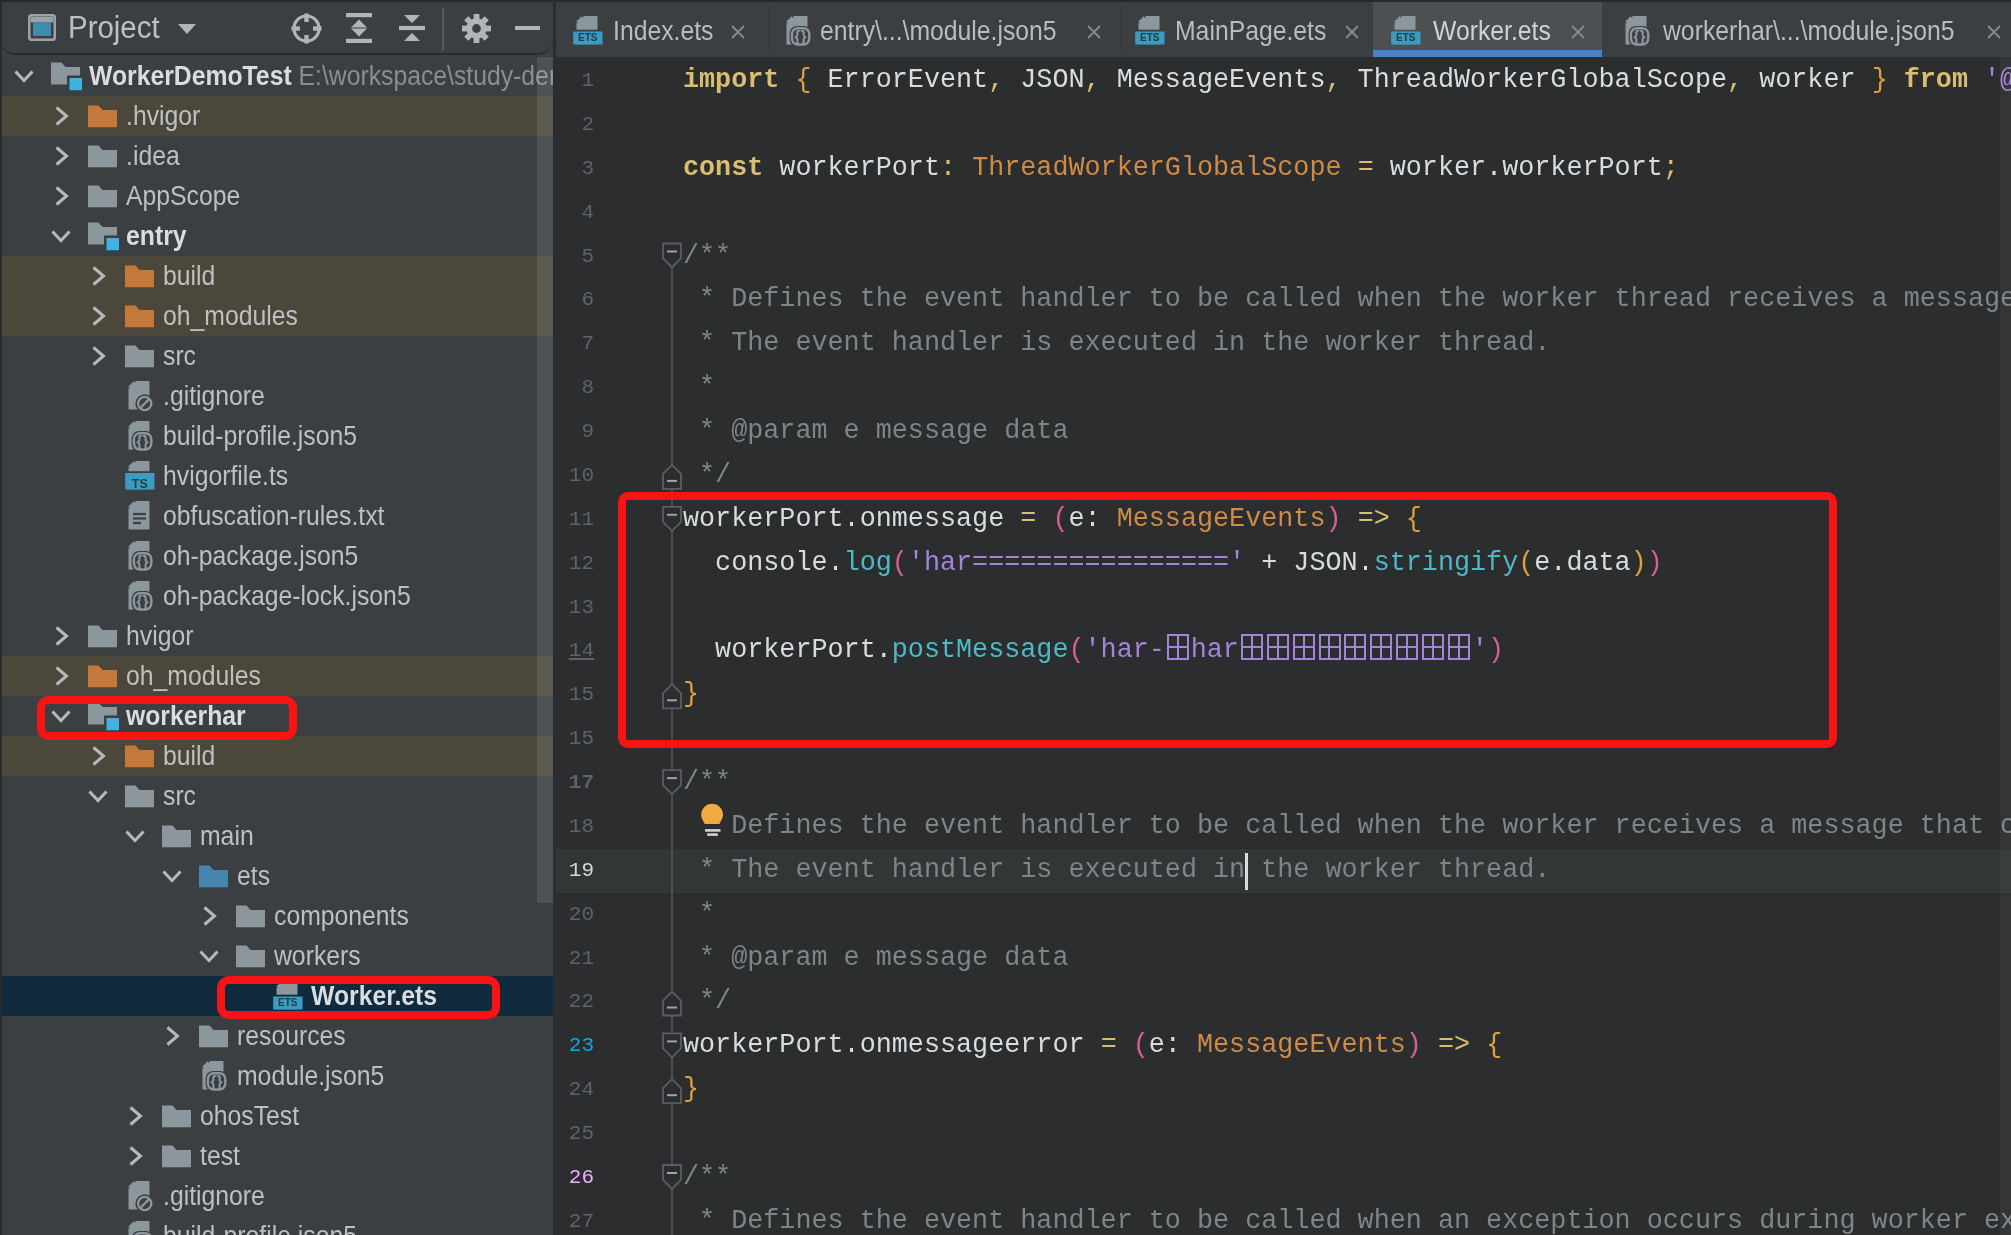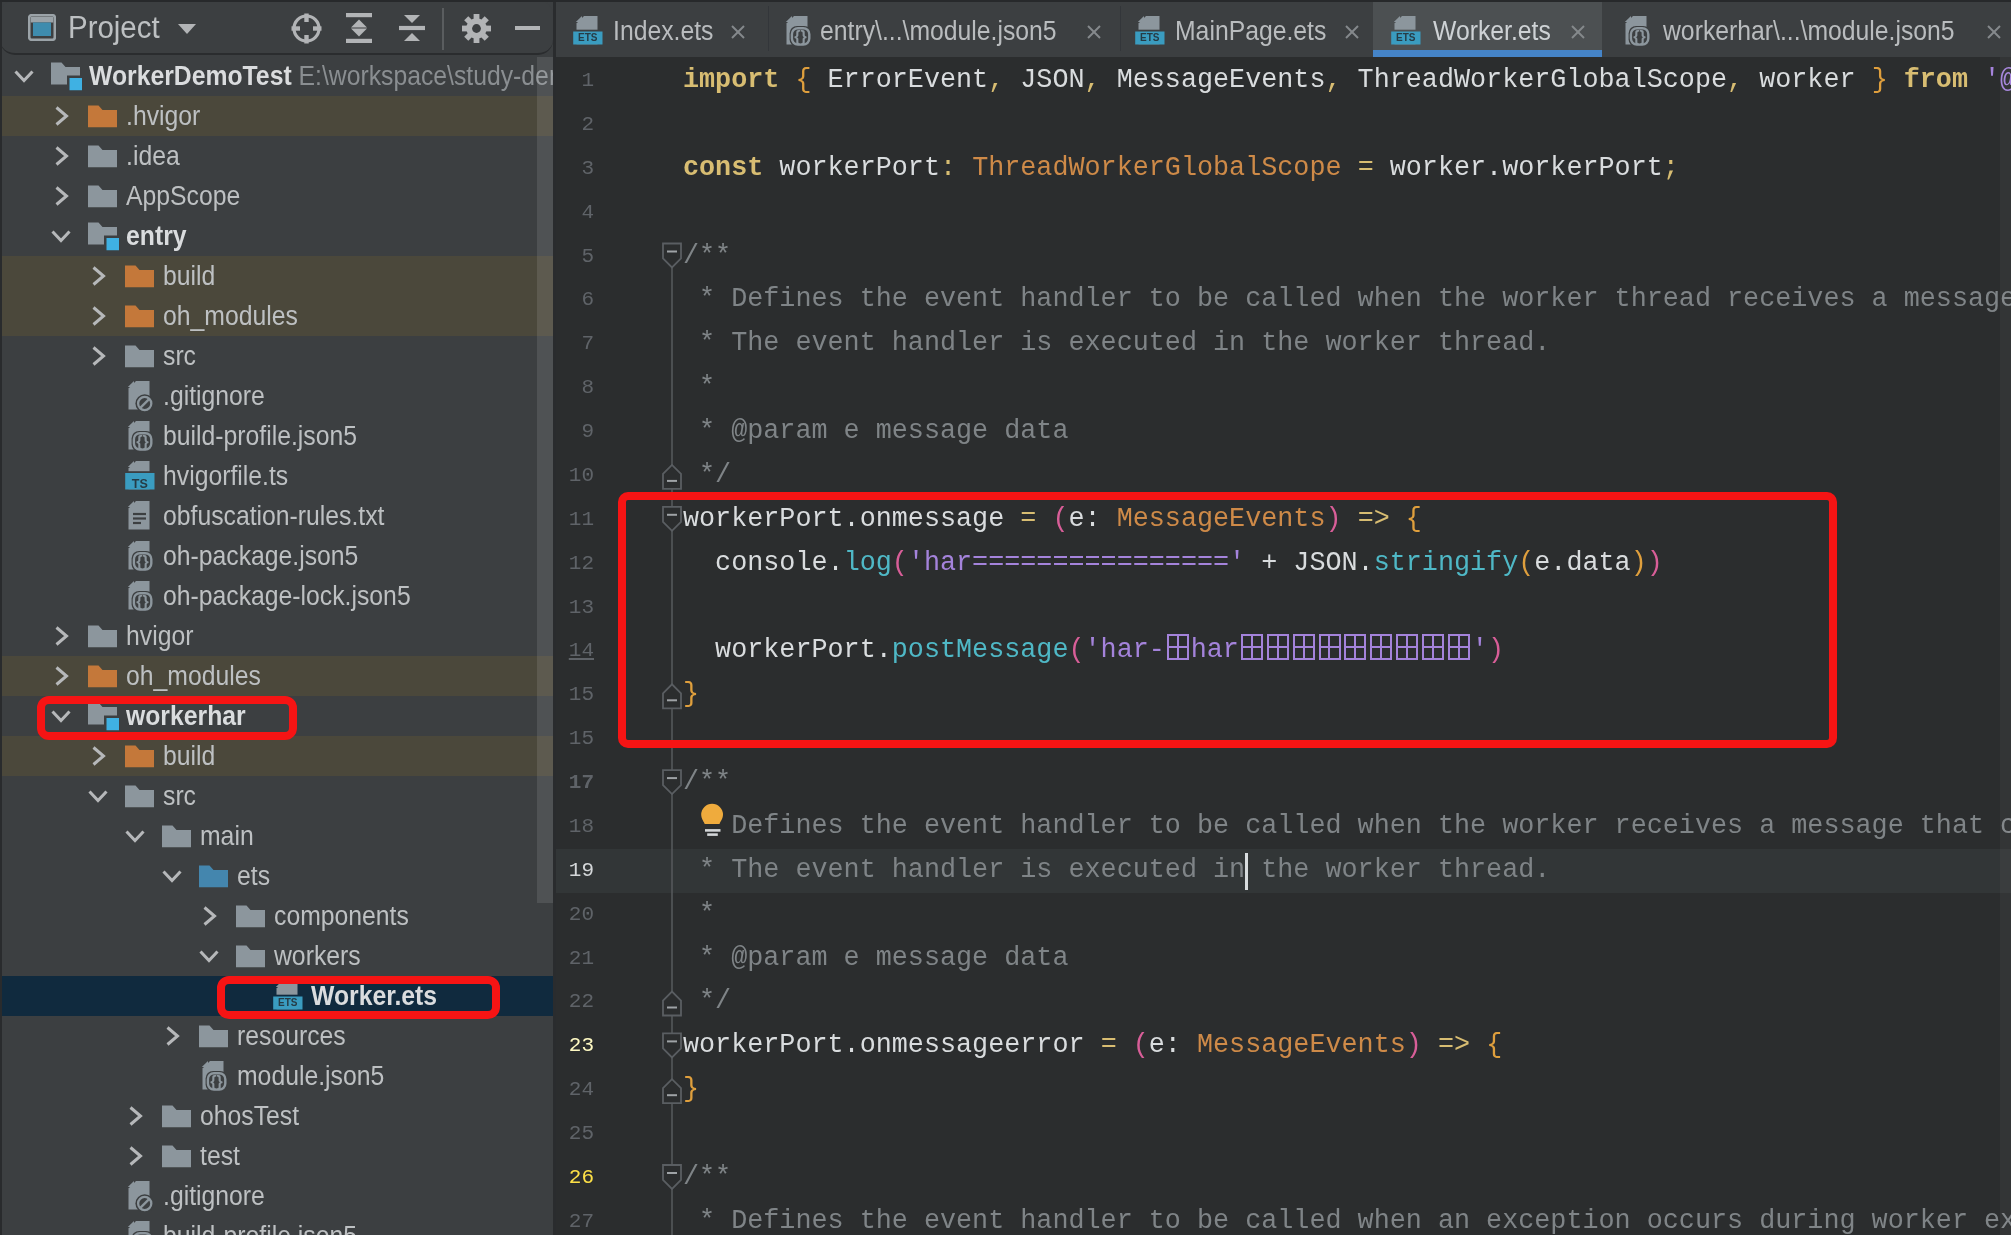--- a/index.html
+++ b/index.html
@@ -473,24 +473,24 @@
     <div class="ln" style="color:#5f6368;">13</div>
     <div class="ln" style="color:#5f6368;text-decoration:underline;">14</div>
     <div class="ln" style="color:#5f6368;">15</div>
     <div class="ln" style="color:#5f6368;">15</div>
     <div class="ln" style="color:#5f6368;font-weight:bold;">17</div>
     <div class="ln" style="color:#5f6368;">18</div>
     <div class="ln" style="color:#d4d7d9;">19</div>
     <div class="ln" style="color:#5f6368;">20</div>
     <div class="ln" style="color:#5f6368;">21</div>
     <div class="ln" style="color:#5f6368;">22</div>
-    <div class="ln" style="color:#fef9c3;">23</div>
+    <div class="ln" style="color:#0ea5e9;">23</div>
     <div class="ln" style="color:#5f6368;">24</div>
     <div class="ln" style="color:#5f6368;">25</div>
-    <div class="ln" style="color:#fde047;">26</div>
+    <div class="ln" style="color:#f0abfc;">26</div>
     <div class="ln" style="color:#5f6368;">27</div>
   </div>
 <svg class="abs" style="left:556px;top:0;" width="140" height="1235" viewBox="0 0 140 1235">
     <line x1="116" y1="256.5" x2="116" y2="1235" stroke="#55585b" stroke-width="1.6"></line>
     <path d="M107 243.5 h18 v15 l-9 9 l-9 -9 z" fill="#2b2d2e" stroke="#5a5e62" stroke-width="1.8"></path>
     <line x1="111" y1="251.5" x2="121" y2="251.5" stroke="#9fa3a6" stroke-width="2"></line>
     <path d="M107 506.8 h18 v15 l-9 9 l-9 -9 z" fill="#2b2d2e" stroke="#5a5e62" stroke-width="1.8"></path>
     <line x1="111" y1="514.8" x2="121" y2="514.8" stroke="#9fa3a6" stroke-width="2"></line>
     <path d="M107 770.1 h18 v15 l-9 9 l-9 -9 z" fill="#2b2d2e" stroke="#5a5e62" stroke-width="1.8"></path>
     <line x1="111" y1="778.1" x2="121" y2="778.1" stroke="#9fa3a6" stroke-width="2"></line>

